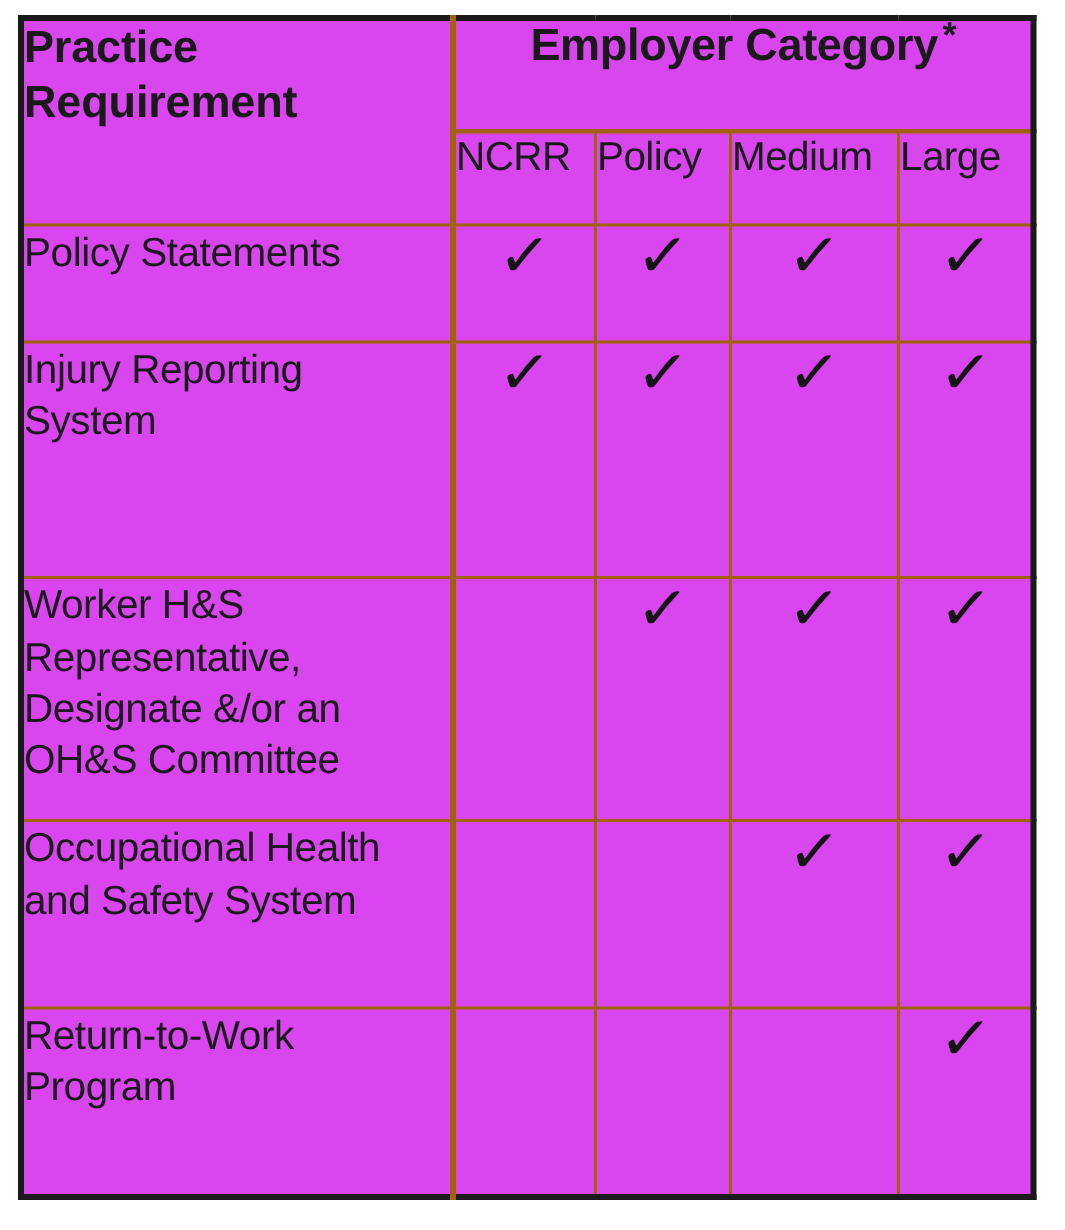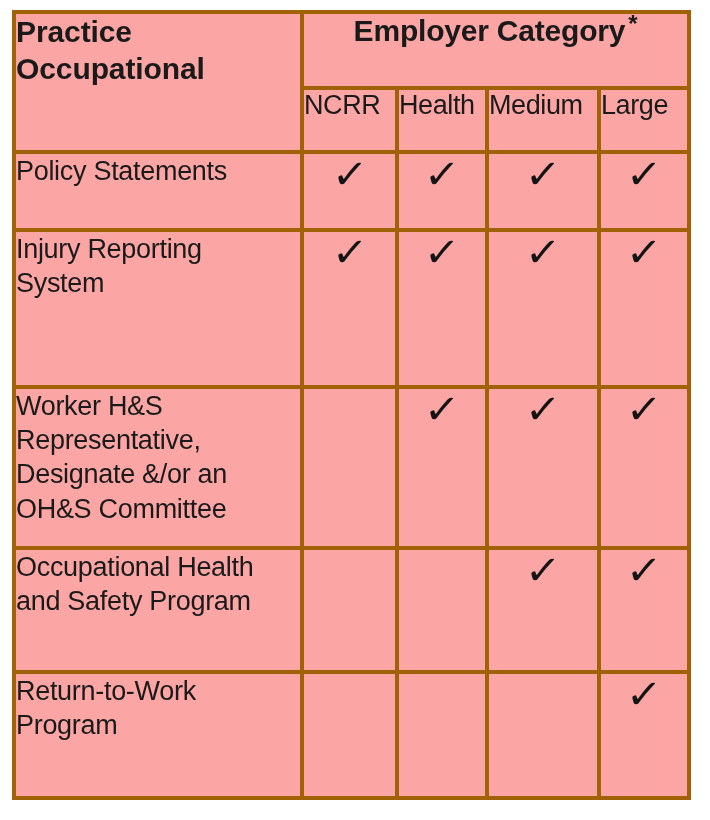--- a/index.html
+++ b/index.html
@@ -29,24 +29,24 @@
     top: 10px;
     width: 675px;
     height: 790px;
     border-collapse: collapse;
     table-layout: fixed;
     border: 4px solid #1a1a1a;
     background: #ffffff;
   }
   .req-table td,
   .req-table th {
-    border: 4px solid #a16207;
+    border: 2px solid #a16207;
     padding: 0;
     vertical-align: top;
-    background: #fca5a5;
+    background: #d946ef;
   }
   .col-divider-right {
     border-right-width: 4px !important;
   }
   .row-thick-bottom {
     border-bottom-width: 3px !important;
   }
 
   
   .hdr-practice {
@@ -153,29 +153,29 @@
       <col style="width:288px">
       <col class="c-ncrr">
       <col class="c-small">
       <col class="c-medium">
       <col class="c-large">
     </colgroup>
     <thead>
       <tr>
         <td class="hdr-practice col-divider-right" rowspan="2">
           <span class="line">Practice</span>
-          <span class="line">Occupational</span>
+          <span class="line">Requirement</span>
         </td>
         <td class="hdr-category row-thick-bottom" colspan="4">
           <span class="cat-label"><span>Employer Category</span><span class="asterisk">*</span></span>
         </td>
       </tr>
       <tr>
         <td class="hdr-sub">NCRR</td>
-        <td class="hdr-sub">Health</td>
+        <td class="hdr-sub">Policy</td>
         <td class="hdr-sub">Medium</td>
         <td class="hdr-sub">Large</td>
       </tr>
     </thead>
     <tbody>
 
       <tr class="r1">
         <td class="req-cell col-divider-right">
           <span class="line">Policy Statements</span>
         </td>
@@ -229,21 +229,21 @@
           <span class="mark">✓</span>
         </td>
         <td class="mark-cell">
           <span class="mark">✓</span>
         </td>
       </tr>
 
       <tr class="r4">
         <td class="req-cell col-divider-right">
           <span class="line">Occupational Health</span>
-          <span class="line">and Safety Program</span>
+          <span class="line">and Safety System</span>
         </td>
         <td class="mark-cell">
           <span class="mark empty">✓</span>
         </td>
         <td class="mark-cell">
           <span class="mark empty">✓</span>
         </td>
         <td class="mark-cell">
           <span class="mark">✓</span>
         </td>

